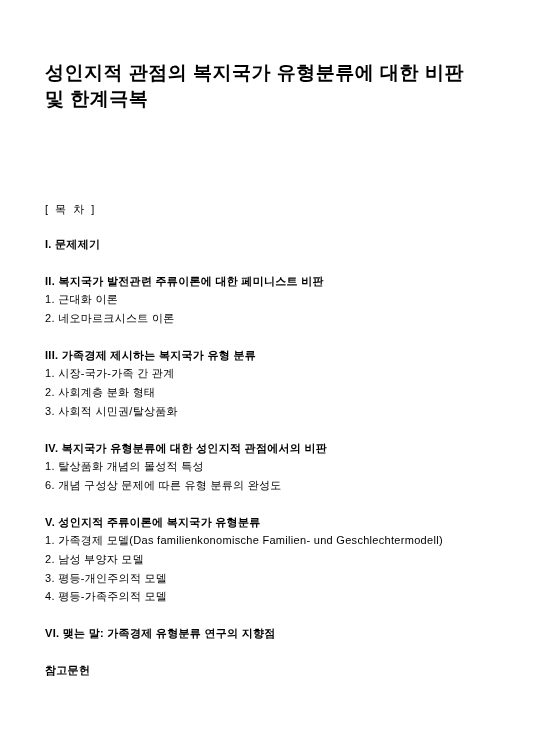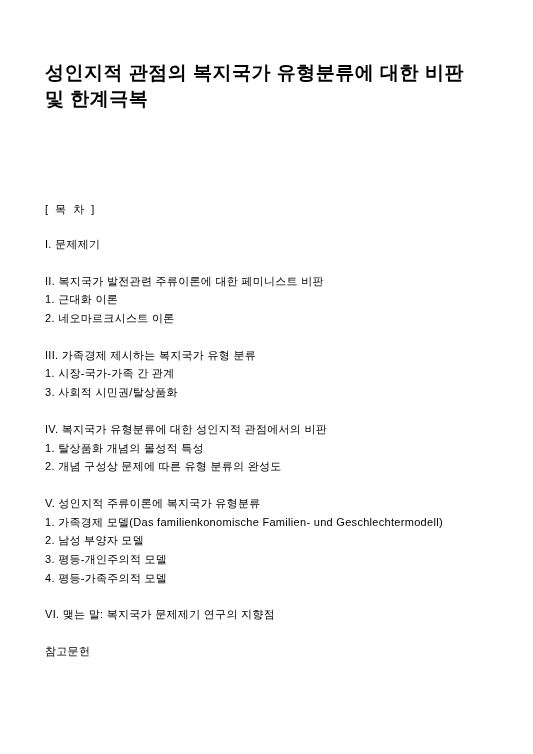--- a/index.html
+++ b/index.html
@@ -29,21 +29,21 @@
     }
     .section {
       margin-bottom: 18px;
     }
     .section-line {
       font-size: 11px;
       line-height: 1.7;
       letter-spacing: 0.3px;
     }
     .section-heading {
-      font-weight: normal;
+      font-weight: bold;
     }
   </style>
 </head>
 <body>
 
 <h1 class="doc-title">성인지적 관점의 복지국가 유형분류에 대한 비판 및 한계극복</h1>
 
 <div class="toc-header">[ 목 차 ]</div>
 
 <div class="section">
@@ -52,36 +52,37 @@
 
 <div class="section">
   <div class="section-line section-heading">II. 복지국가 발전관련 주류이론에 대한 페미니스트 비판</div>
   <div class="section-line">1. 근대화 이론</div>
   <div class="section-line">2. 네오마르크시스트 이론</div>
 </div>
 
 <div class="section">
   <div class="section-line section-heading">III. 가족경제 제시하는 복지국가 유형 분류</div>
   <div class="section-line">1. 시장-국가-가족 간 관계</div>
+  <div class="section-line">2. 사회계층 분화 형태</div>
   <div class="section-line">3. 사회적 시민권/탈상품화</div>
 </div>
 
 <div class="section">
   <div class="section-line section-heading">IV. 복지국가 유형분류에 대한 성인지적 관점에서의 비판</div>
   <div class="section-line">1. 탈상품화 개념의 몰성적 특성</div>
-  <div class="section-line">2. 개념 구성상 문제에 따른 유형 분류의 완성도</div>
+  <div class="section-line">6. 개념 구성상 문제에 따른 유형 분류의 완성도</div>
 </div>
 
 <div class="section">
   <div class="section-line section-heading">V. 성인지적 주류이론에 복지국가 유형분류</div>
   <div class="section-line">1. 가족경제 모델(Das familienkonomische Familien- und Geschlechtermodell)</div>
   <div class="section-line">2. 남성 부양자 모델</div>
   <div class="section-line">3. 평등-개인주의적 모델</div>
   <div class="section-line">4. 평등-가족주의적 모델</div>
 </div>
 
 <div class="section">
-  <div class="section-line section-heading">VI. 맺는 말: 복지국가 문제제기 연구의 지향점</div>
+  <div class="section-line section-heading">VI. 맺는 말: 가족경제 유형분류 연구의 지향점</div>
 </div>
 
 <div class="section">
   <div class="section-line section-heading">참고문헌</div>
 </div>
 
 </body></html>

